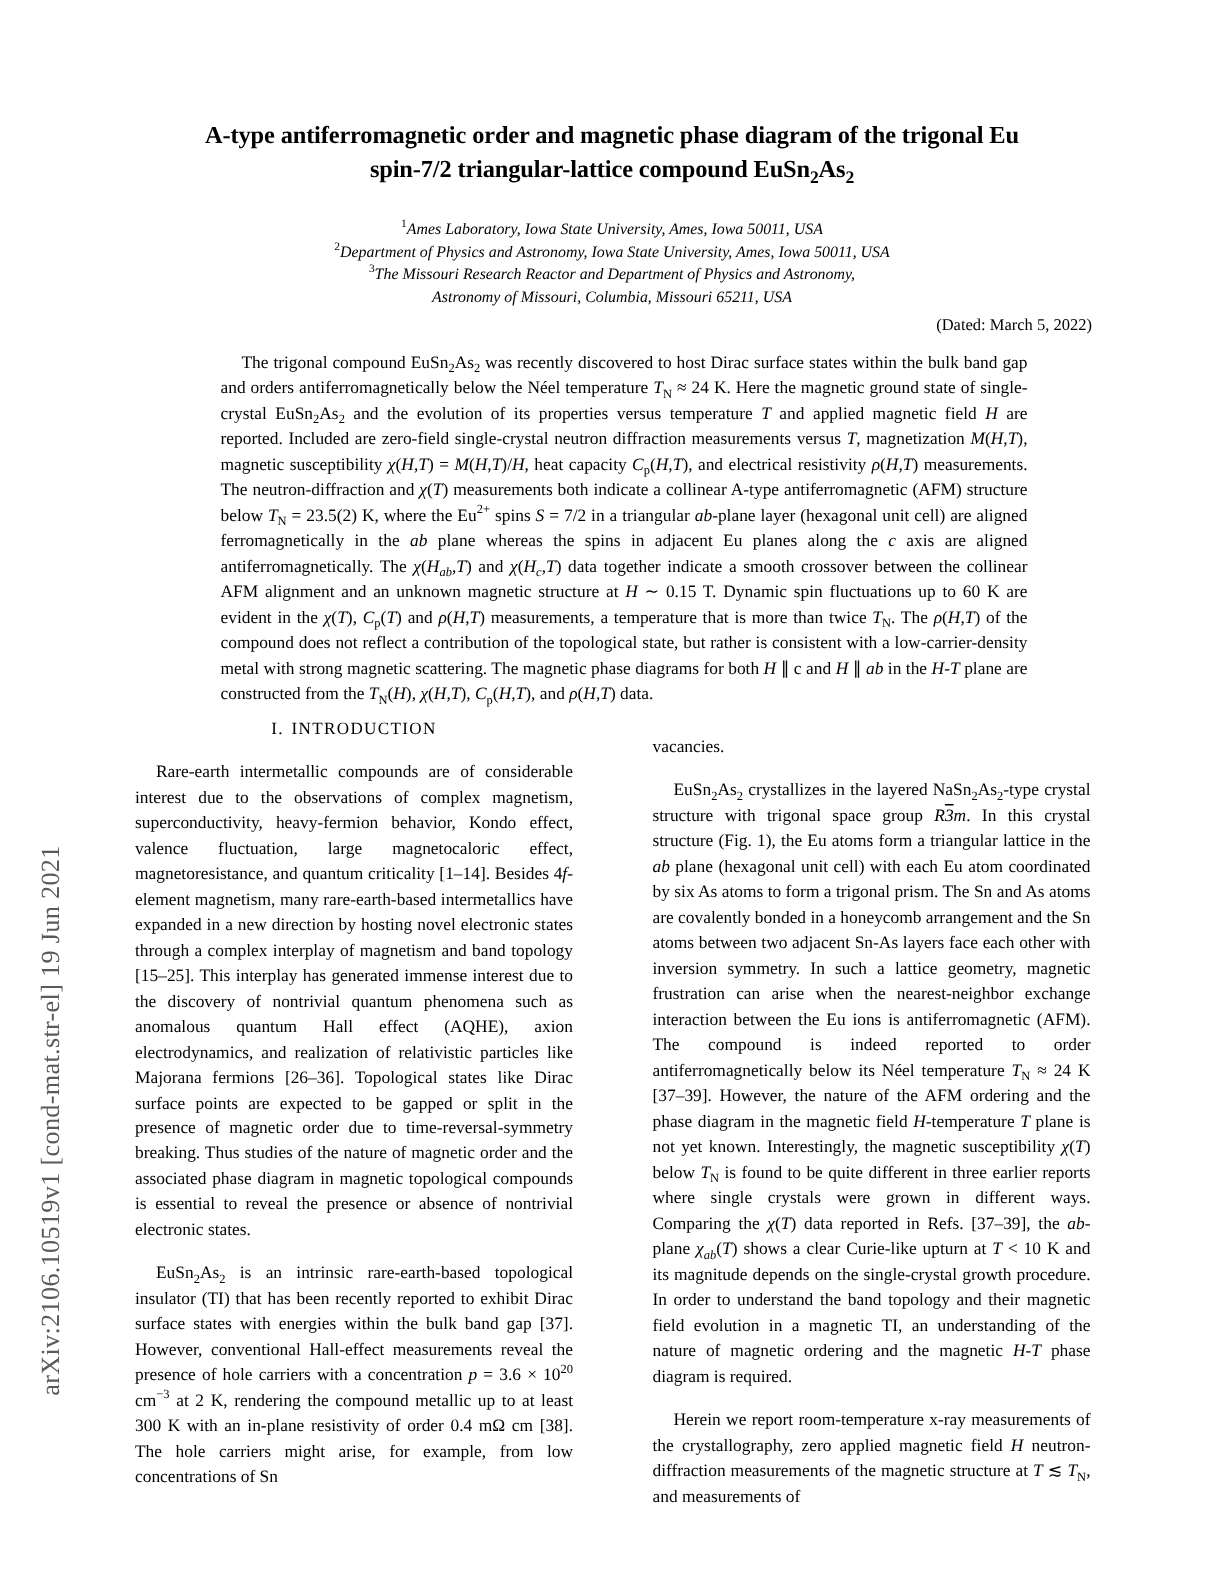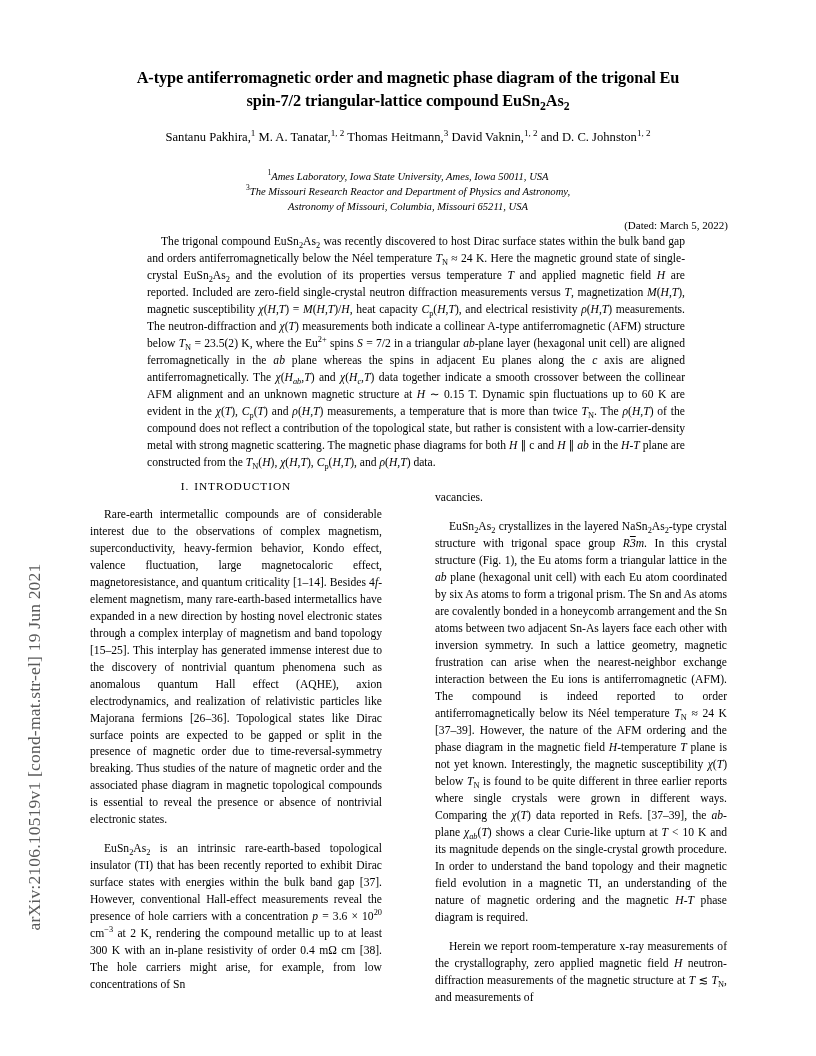--- a/index.html
+++ b/index.html
@@ -42,21 +42,21 @@
     position: absolute;
     left: 88px;
     top: 62px;
     width: 640px;
   }
   .paper-title {
     font-size: 16.3px;
     font-weight: bold;
     text-align: center;
     line-height: 1.42;
-    margin: 4px;
+    margin: 16px;
     letter-spacing: -0.1px;
   }
 
   .authors {
     margin-top: 17px;
     text-align: center;
     font-size: 12.6px;
     line-height: 1.4;
   }
   .affil {
@@ -149,26 +149,24 @@
 
   <div class="arxiv-stamp">arXiv:2106.10519v1  [cond-mat.str-el]  19 Jun 2021</div>
 
   <div class="title-block">
 
     <h1 class="paper-title">
       <span>A-type antiferromagnetic order and magnetic phase diagram of the trigonal Eu</span><br>
       <span>spin-7/2 triangular-lattice compound EuSn</span><sub>2</sub><span>As</span><sub>2</sub>
     </h1>
 
-    <div class="authors">
-      <span>Santanu Pakhira,</span><sup class="fn">1</sup><span> M. A. Tanatar,</span><sup class="fn">1, 2</sup><span> Thomas Heitmann,</span><sup class="fn">3</sup><span> David Vaknin,</span><sup class="fn">1, 2</sup><span> and D. C. Johnston</span><sup class="fn">1, 2</sup>
-    </div>
 
     <div class="affil">
       <span class="affil-line"><sup class="fn">1</sup><span>Ames Laboratory, Iowa State University, Ames, Iowa 50011, USA</span></span>
+      <span class="affil-line"><sup class="fn">2</sup><span>Department of Physics and Astronomy, Iowa State University, Ames, Iowa 50011, USA</span></span>
       <span class="affil-line"><sup class="fn">3</sup><span>The Missouri Research Reactor and Department of Physics and Astronomy,</span></span>
       <span class="affil-line"><span>Astronomy of Missouri, Columbia, Missouri 65211, USA</span></span>
     </div>
 
     <div class="dated">(Dated: March 5, 2022)</div>
   </div>
 
   <div class="abstract">
     <p>The trigonal compound EuSn<sub>2</sub>As<sub>2</sub> was recently discovered to host Dirac surface states within the bulk band gap and orders antiferromagnetically below the Néel temperature <span class="it">T</span><sub>N</sub> ≈ 24 K. Here the magnetic ground state of single-crystal EuSn<sub>2</sub>As<sub>2</sub> and the evolution of its properties versus temperature <span class="it">T</span> and applied magnetic field <span class="it">H</span> are reported. Included are zero-field single-crystal neutron diffraction measurements versus <span class="it">T</span>, magnetization <span class="it">M</span>(<span class="it">H</span>,<span class="it">T</span>), magnetic susceptibility <span class="it">χ</span>(<span class="it">H</span>,<span class="it">T</span>) = <span class="it">M</span>(<span class="it">H</span>,<span class="it">T</span>)/<span class="it">H</span>, heat capacity <span class="it">C</span><sub>p</sub>(<span class="it">H</span>,<span class="it">T</span>), and electrical resistivity <span class="it">ρ</span>(<span class="it">H</span>,<span class="it">T</span>) measurements. The neutron-diffraction and <span class="it">χ</span>(<span class="it">T</span>) measurements both indicate a collinear A-type antiferromagnetic (AFM) structure below <span class="it">T</span><sub>N</sub> = 23.5(2) K, where the Eu<sup class="sp">2+</sup> spins <span class="it">S</span> = 7/2 in a triangular <span class="it">ab</span>-plane layer (hexagonal unit cell) are aligned ferromagnetically in the <span class="it">ab</span> plane whereas the spins in adjacent Eu planes along the <span class="it">c</span> axis are aligned antiferromagnetically. The <span class="it">χ</span>(<span class="it">H<sub>ab</sub></span>,<span class="it">T</span>) and <span class="it">χ</span>(<span class="it">H<sub>c</sub></span>,<span class="it">T</span>) data together indicate a smooth crossover between the collinear AFM alignment and an unknown magnetic structure at <span class="it">H</span> ∼ 0.15 T. Dynamic spin fluctuations up to 60 K are evident in the <span class="it">χ</span>(<span class="it">T</span>), <span class="it">C</span><sub>p</sub>(<span class="it">T</span>) and <span class="it">ρ</span>(<span class="it">H</span>,<span class="it">T</span>) measurements, a temperature that is more than twice <span class="it">T</span><sub>N</sub>. The <span class="it">ρ</span>(<span class="it">H</span>,<span class="it">T</span>) of the compound does not reflect a contribution of the topological state, but rather is consistent with a low-carrier-density metal with strong magnetic scattering. The magnetic phase diagrams for both <span class="it">H</span> ∥ c and <span class="it">H</span> ∥ <span class="it">ab</span> in the <span class="it">H</span>-<span class="it">T</span> plane are constructed from the <span class="it">T</span><sub>N</sub>(<span class="it">H</span>), <span class="it">χ</span>(<span class="it">H</span>,<span class="it">T</span>), <span class="it">C</span><sub>p</sub>(<span class="it">H</span>,<span class="it">T</span>), and <span class="it">ρ</span>(<span class="it">H</span>,<span class="it">T</span>) data.</p>
   </div>

